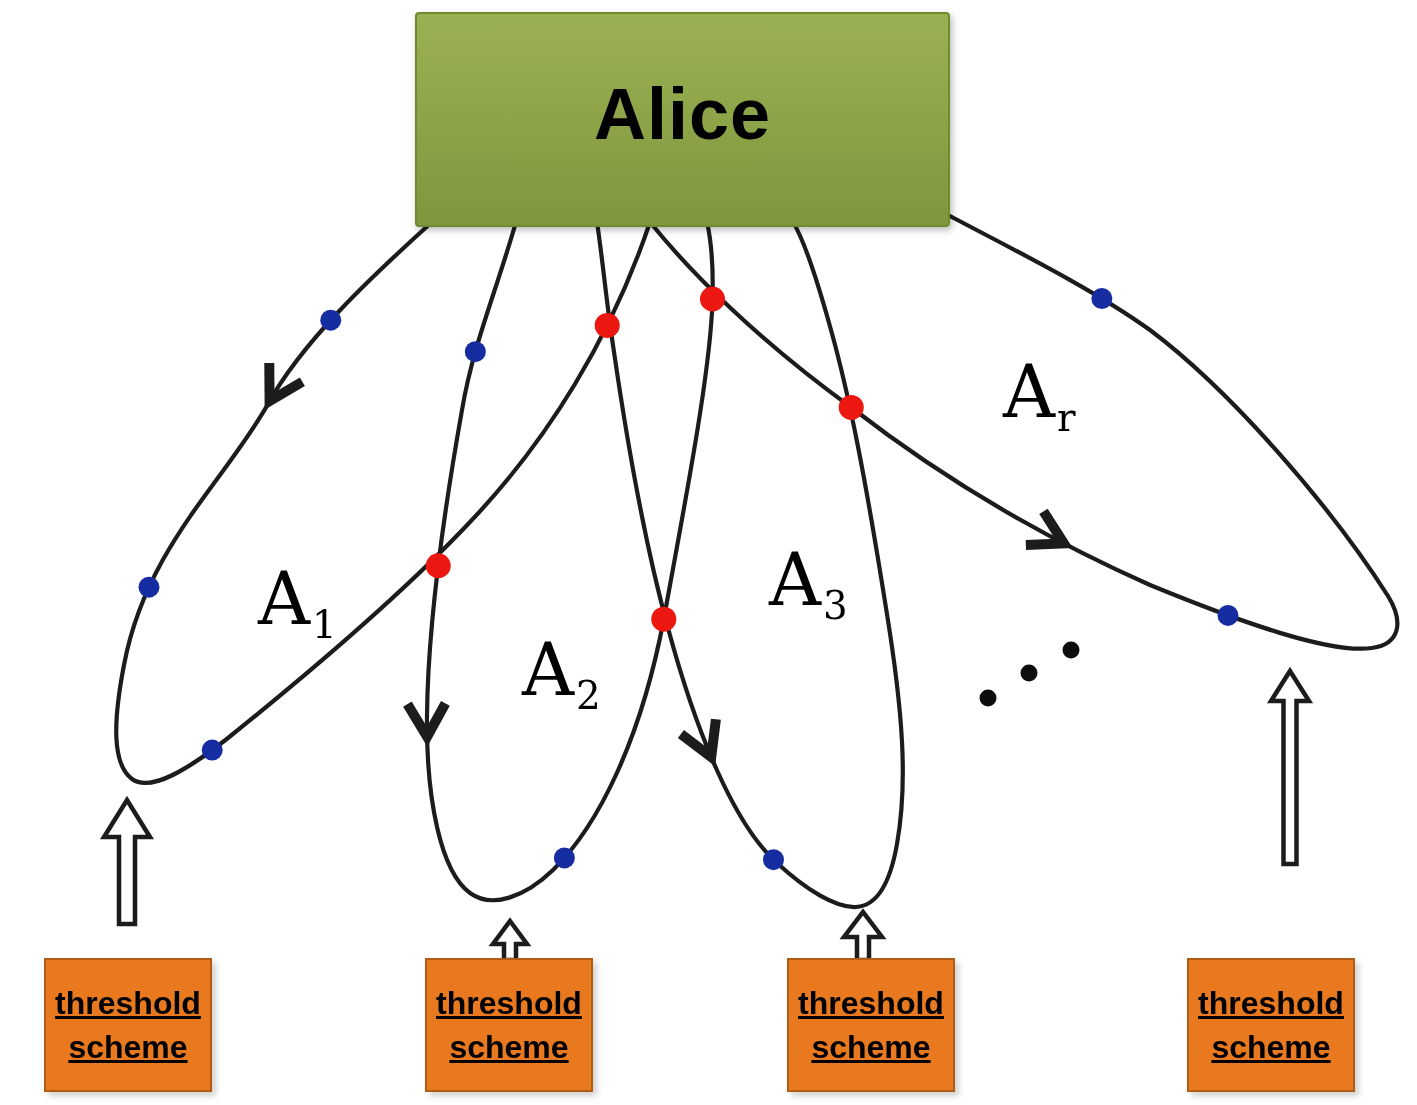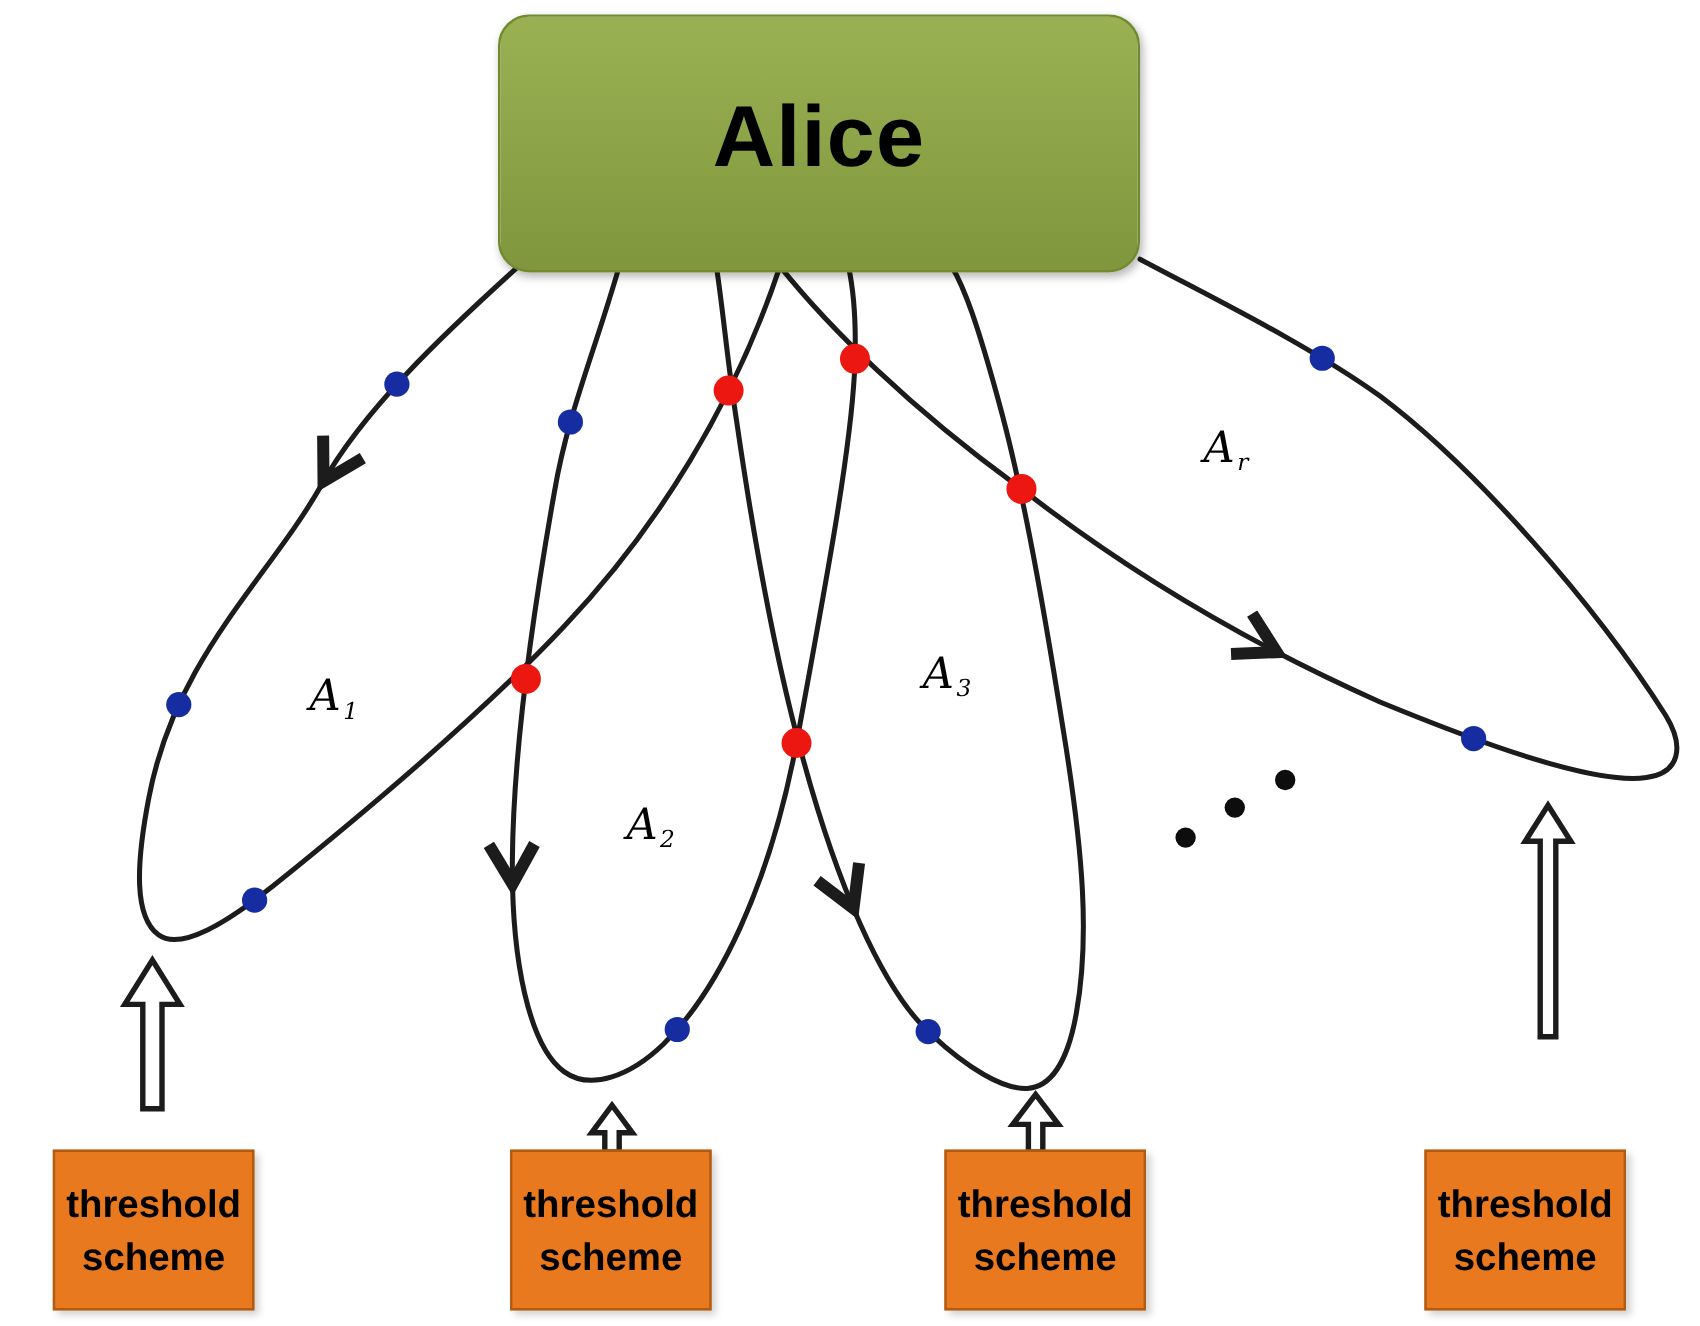--- a/index.html
+++ b/index.html
@@ -3,44 +3,44 @@
 <meta charset="utf-8">
 <style>
   html,body{margin:0;padding:0;background:#ffffff;}
   .stage{
     position:relative;width:1417px;height:1105px;background:var(--bg,#fff);
     font-family:"Liberation Sans",sans-serif;overflow:hidden;
   }
   .stage svg{position:absolute;left:0;top:0;}
   .alice-node{
     position:absolute;left:415px;top:12px;width:535px;height:215px;
-    box-sizing:border-box;border-radius:26px;
+    box-sizing:border-box;border-radius:4px;
     border:2px solid var(--green-border,#71892f);
     background:linear-gradient(180deg,var(--green-top,#9ab153) 0%,var(--green-bottom,#819741) 100%);
     box-shadow:2px 3px 7px rgba(0,0,0,.28);
     display:flex;align-items:center;justify-content:center;
   }
   .alice-node .node-label{
     font-size:72px;font-weight:700;letter-spacing:1px;color:var(--ink,#000);
     transform:translateY(-6px);
   }
   .petal-label{
-    position:absolute;font-family:"DejaVu Serif",serif;font-style:italic;
-    font-size:36px;line-height:1;color:var(--ink,#000);
+    position:absolute;font-family:"DejaVu Serif",serif;
+    font-size:72px;line-height:1;color:var(--ink,#000);
   }
   .petal-label sub{font-size:0.54em;vertical-align:-0.35em;margin-left:2px;}
   .threshold-box{
     position:absolute;top:958px;width:168px;height:134px;box-sizing:border-box;
     background:var(--orange,#e8791e);border:2px solid var(--orange-border,#b05c15);
     box-shadow:4px 4px 6px rgba(0,0,0,.18);
     display:flex;flex-direction:column;align-items:center;justify-content:center;
-    font-size:32px;font-weight:600;line-height:44px;color:var(--ink,#000);
+    font-size:32px;font-weight:600;line-height:44px;color:var(--ink,#000);text-decoration:underline;
   }
   .tb-1{left:44px}.tb-2{left:425px}.tb-3{left:787px}.tb-4{left:1187px}
-  .pl-1{left:258px;top:563px}.pl-2{left:522px;top:670px}.pl-3{left:769px;top:544px}.pl-4{left:1003px;top:356px}
+  .pl-1{left:258px;top:563px}.pl-2{left:522px;top:634px}.pl-3{left:769px;top:544px}.pl-4{left:1003px;top:356px}
 </style>
 </head>
 <body>
 
 <div class="stage">
 
   <svg id="net" width="1417" height="1105" viewBox="0 0 1417 1105">
     <g id="curves" fill="none" stroke="#1c1c1c" stroke-width="4.2" stroke-linecap="round">
       <path id="p-a1" d="M 432 222 C 370 278 302 342 268 404 C 224 482 146 548 124 665 C 113 722 112 764 132 779 C 151 793 190 768 228 738 C 320 664 408 588 470 522 C 548 440 612 336 650 222"></path>
       <path id="p-a2" d="M 516 222 C 495 295 473 345 462 410 C 446 500 428 620 427 715 C 426 800 441 872 470 893 C 492 909 525 897 553 870 C 598 826 641 740 664 618 C 687 492 708 382 712 312 C 714 272 711 240 707 222"></path>

